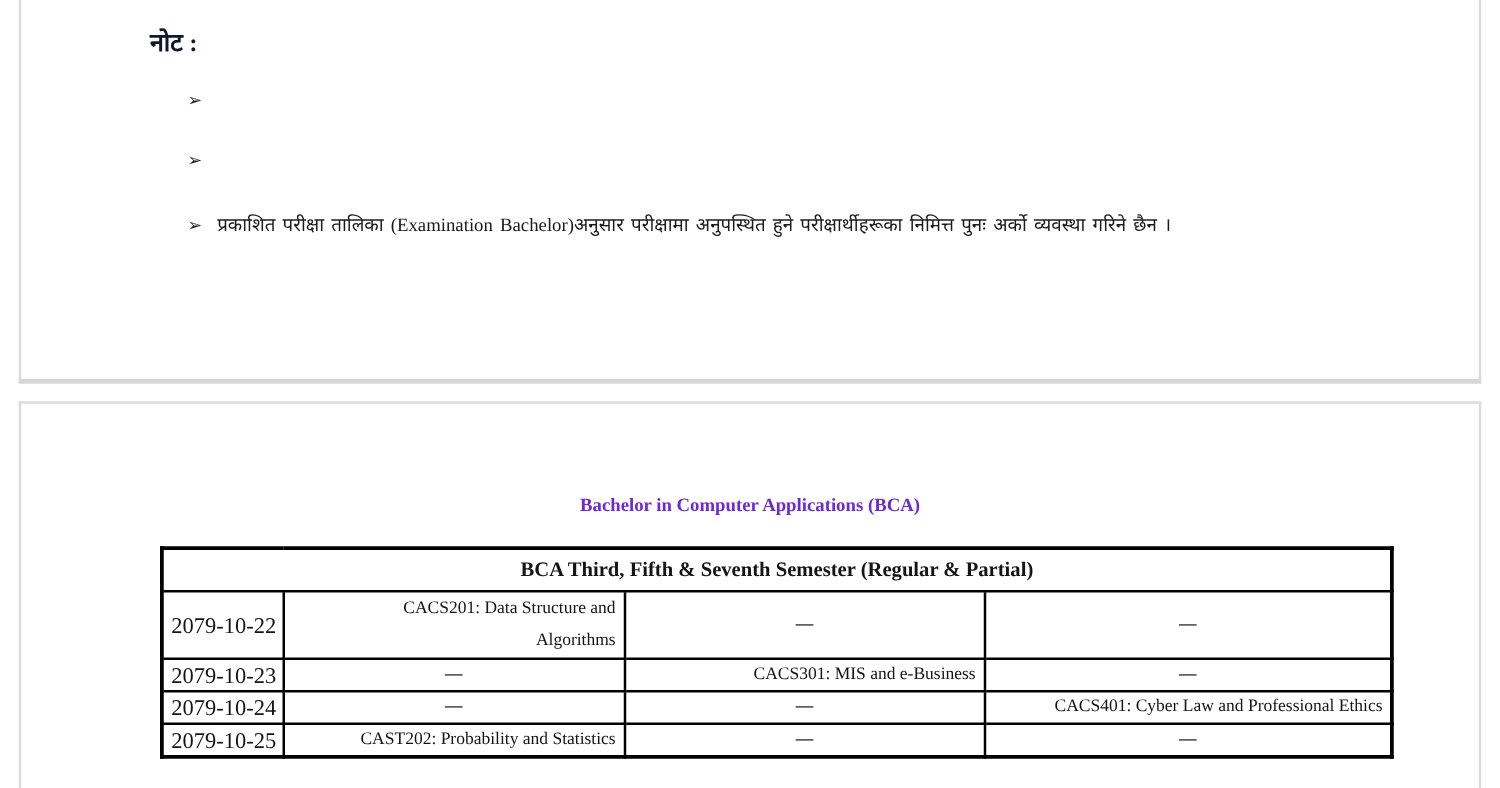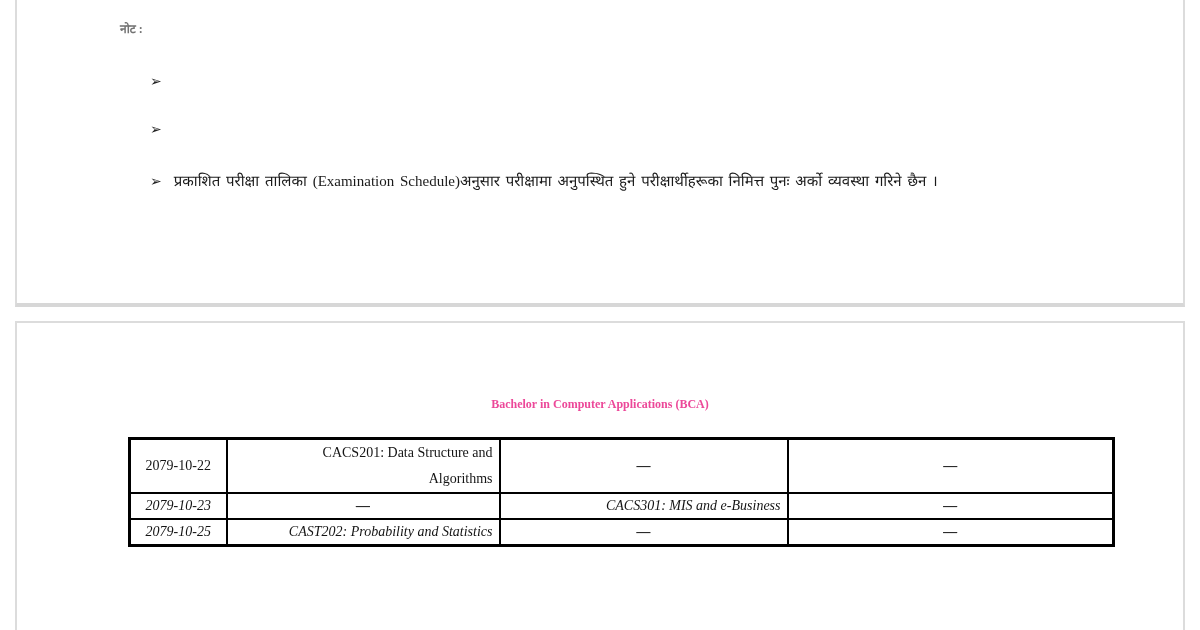--- a/index.html
+++ b/index.html
@@ -31,22 +31,22 @@
     height: 320px;
     border-left: 2px solid #dcdcdc;
     border-right: 2px solid #dcdcdc;
     border-top: 2px solid #dcdcdc;
   }
   .note-heading {
     position: absolute;
     left: 103px;
     top: 20px;
     font-weight: bold;
-    font-size: 12px;
-    color: #737373;
+    font-size: 20px;
+    color: #0f172a;
   }
   .note-bullet {
     position: absolute;
     left: 133px;
     right: 60px;
     display: flex;
     align-items: flex-start;
     font-size: 15px;
     line-height: 22px;
     color: #1a1a1a;
@@ -64,22 +64,22 @@
   #bullet-2 { top: 118px; }
   #bullet-3 { top: 170px; }
 
   .program-title {
     position: absolute;
     top: 74px;
     left: 0;
     width: 100%;
     text-align: center;
     font-weight: bold;
-    font-size: 12px;
-    color: #ec4899;
+    font-size: 15px;
+    color: #6d28d9;
   }
   table.exam-table {
     position: absolute;
     left: 111px;
     top: 114px;
     width: 984px;
     border-collapse: collapse;
     table-layout: fixed;
     background: #ffffff;
   }
@@ -99,36 +99,36 @@
   tr.col-header-row th {
     height: 26px;
     font-weight: bold;
     font-size: 14.5px;
     border-bottom: 3px solid #000000;
   }
   th.c-date, th.c-iii, th.c-vii { text-align: center; }
   th.c-v { text-align: left; padding-left: 8px; }
   td.cell-date {
     text-align: center;
-    font-size: 14px;
+    font-size: 18px;
     white-space: nowrap;
     padding: 0 2px;
   }
   td.cell-course {
     text-align: right;
     font-size: 14px;
     padding-left: 8px;
   }
   td.cell-dash {
     text-align: center;
     font-weight: bold;
     font-size: 14px;
   }
   tr.row-tall td { height: 50px; }
-  tr.row-std td { height: 24px; font-style: italic; }
+  tr.row-std td { height: 24px; }
   .wrap-narrow {
     display: inline-block;
     max-width: 232px;
     line-height: 26px;
     vertical-align: middle;
   }
 </style>
 </head>
 <body>
 
@@ -136,50 +136,59 @@
   <div class="note-heading">नोट :</div>
 
   <div class="note-bullet" id="bullet-1">
     <span class="arrow">➢</span>
   </div>
   <div class="note-bullet" id="bullet-2">
     <span class="arrow">➢</span>
   </div>
   <div class="note-bullet" id="bullet-3">
     <span class="arrow">➢</span>
-    <span class="bullet-text">प्रकाशित परीक्षा तालिका (Examination Schedule)अनुसार परीक्षामा अनुपस्थित हुने परीक्षार्थीहरूका निमित्त पुनः अर्को व्यवस्था गरिने छैन ।</span>
+    <span class="bullet-text">प्रकाशित परीक्षा तालिका (Examination Bachelor)अनुसार परीक्षामा अनुपस्थित हुने परीक्षार्थीहरूका निमित्त पुनः अर्को व्यवस्था गरिने छैन ।</span>
   </div>
 </div>
 
 <div class="page-panel" id="panel-schedule">
   <div class="program-title">Bachelor in Computer Applications (BCA)</div>
 
   <table class="exam-table">
     <colgroup>
       <col style="width:97px">
       <col style="width:273px">
       <col style="width:288px">
       <col style="width:326px">
     </colgroup>
     <thead>
+      <tr class="table-title-row">
+        <th colspan="4">BCA Third, Fifth &amp; Seventh Semester (Regular &amp; Partial)</th>
+      </tr>
     </thead>
     <tbody>
       <tr class="row-tall">
         <td class="cell-date">2079-10-22</td>
         <td class="cell-course"><span class="wrap-narrow">CACS201: Data Structure and Algorithms</span></td>
         <td class="cell-dash">—</td>
         <td class="cell-dash">—</td>
       </tr>
       <tr class="row-std">
         <td class="cell-date">2079-10-23</td>
         <td class="cell-dash">—</td>
         <td class="cell-course">CACS301: MIS and e-Business</td>
         <td class="cell-dash">—</td>
       </tr>
       <tr class="row-std">
+        <td class="cell-date">2079-10-24</td>
+        <td class="cell-dash">—</td>
+        <td class="cell-dash">—</td>
+        <td class="cell-course">CACS401: Cyber Law and Professional Ethics</td>
+      </tr>
+      <tr class="row-std">
         <td class="cell-date">2079-10-25</td>
         <td class="cell-course">CAST202: Probability and Statistics</td>
         <td class="cell-dash">—</td>
         <td class="cell-dash">—</td>
       </tr>
     </tbody>
   </table>
 </div>
 
 </body></html>

